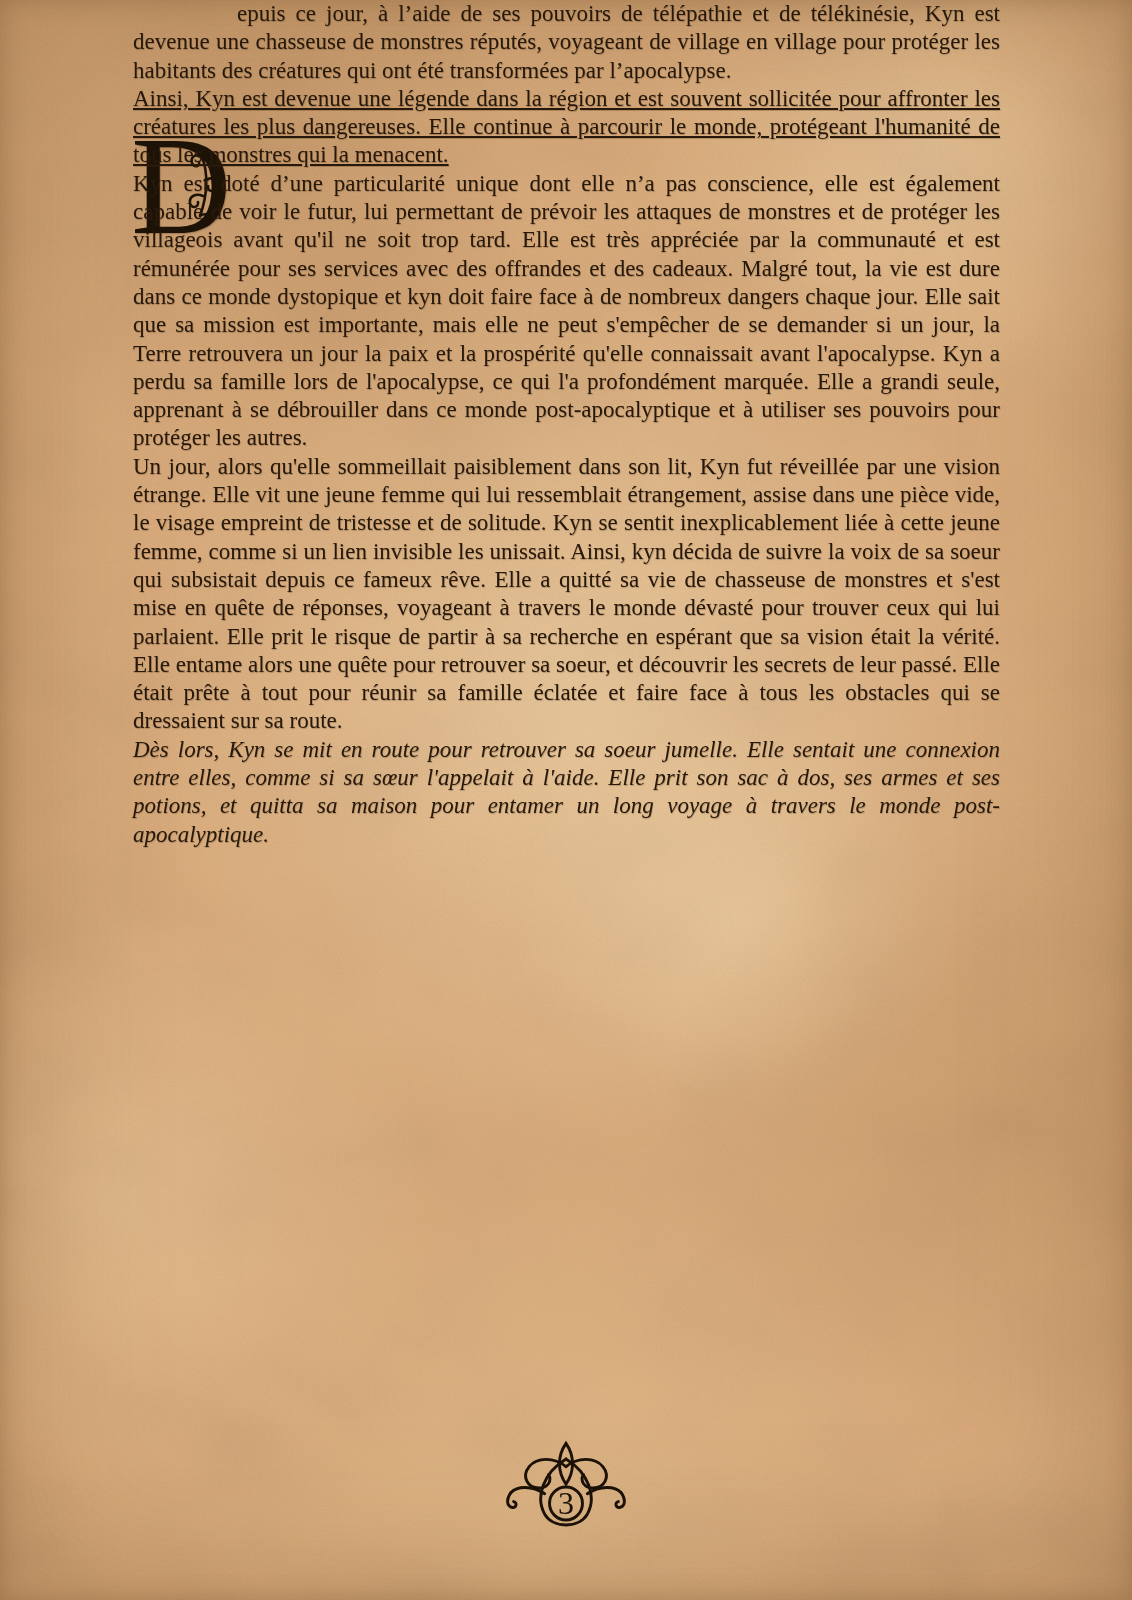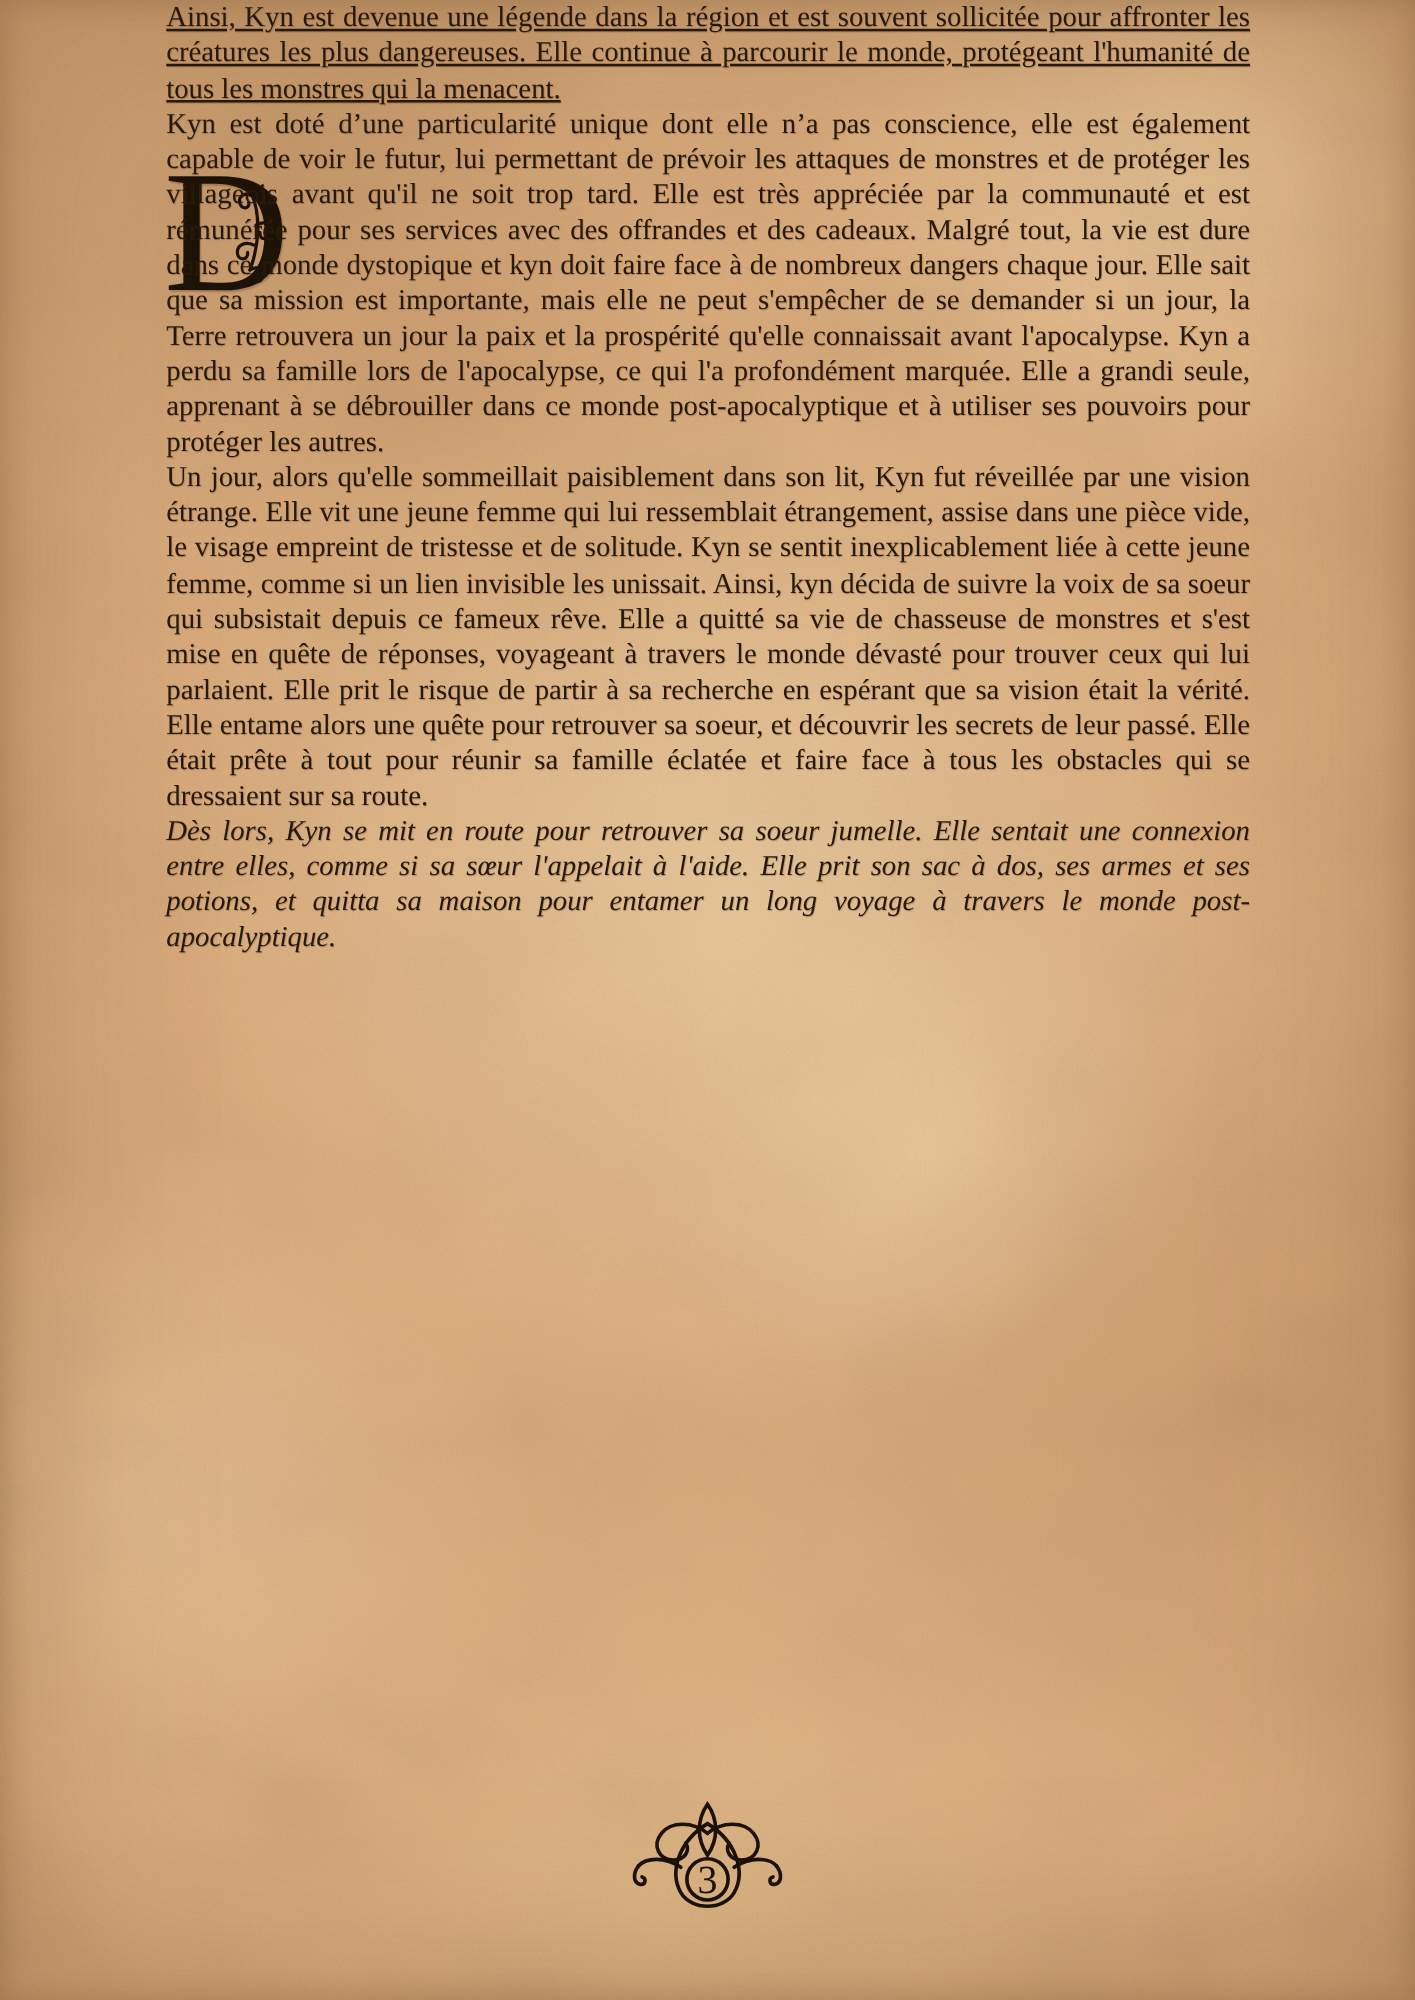--- a/index.html
+++ b/index.html
@@ -105,20 +105,21 @@
     <path d="M22,28 C29,24 36,28 34,35 C32,41 24,40 25,34"></path>
     <path d="M20,44 C13,41 6,44 7,51 C8,57 16,56 15,50"></path>
   </g>
   <g fill="#1d1206" stroke="none">
     <circle cx="31" cy="16" r="1.7"></circle>
     <circle cx="34" cy="22" r="1.7"></circle>
   </g>
 </svg>
 
 <div class="text-block">
+  <p class="para-1">epuis ce jour, à l’aide de ses pouvoirs de télépathie et de télékinésie, Kyn est devenue une chasseuse de monstres réputés, voyageant de village en village pour protéger les habitants des créatures qui ont été transformées par l’apocalypse.</p>
   <p class="para-2">Ainsi, Kyn est devenue une légende dans la région et est souvent sollicitée pour affronter les créatures les plus dangereuses. Elle continue à parcourir le monde, protégeant l'humanité de tous les monstres qui la menacent.</p>
   <p class="para-3">Kyn est doté d’une particularité unique dont elle n’a pas conscience, elle est également capable de voir le futur, lui permettant de prévoir les attaques de monstres et de protéger les villageois avant qu'il ne soit trop tard. Elle est très appréciée par la communauté et est rémunérée pour ses services avec des offrandes et des cadeaux. Malgré tout, la vie est dure dans ce monde dystopique et kyn doit faire face à de nombreux dangers chaque jour. Elle sait que sa mission est importante, mais elle ne peut s'empêcher de se demander si un jour, la Terre retrouvera un jour la paix et la prospérité qu'elle connaissait avant l'apocalypse. Kyn a perdu sa famille lors de l'apocalypse, ce qui l'a profondément marquée. Elle a grandi seule, apprenant à se débrouiller dans ce monde post-apocalyptique et à utiliser ses pouvoirs pour protéger les autres.</p>
   <p class="para-4">Un jour, alors qu'elle sommeillait paisiblement dans son lit, Kyn fut réveillée par une vision étrange. Elle vit une jeune femme qui lui ressemblait étrangement, assise dans une pièce vide, le visage empreint de tristesse et de solitude. Kyn se sentit inexplicablement liée à cette jeune femme, comme si un lien invisible les unissait. Ainsi, kyn décida de suivre la voix de sa soeur qui subsistait depuis ce fameux rêve. Elle a quitté sa vie de chasseuse de monstres et s'est mise en quête de réponses, voyageant à travers le monde dévasté pour trouver ceux qui lui parlaient. Elle prit le risque de partir à sa recherche en espérant que sa vision était la vérité. Elle entame alors une quête pour retrouver sa soeur, et découvrir les secrets de leur passé. Elle était prête à tout pour réunir sa famille éclatée et faire face à tous les obstacles qui se dressaient sur sa route.</p>
   <p class="para-5">Dès lors, Kyn se mit en route pour retrouver sa soeur jumelle. Elle sentait une connexion entre elles, comme si sa sœur l'appelait à l'aide. Elle prit son sac à dos, ses armes et ses potions, et quitta sa maison pour entamer un long voyage à travers le monde post-apocalyptique.</p>
 </div>
 
 <div class="ornament">
   <svg width="126" height="98" viewBox="0 0 130 100" aria-hidden="true">
     <g stroke="#1b1106" stroke-width="3" fill="none" stroke-linecap="round">
       <path d="M65,5 C56,18 56,34 65,47 C74,34 74,18 65,5 Z"></path>

